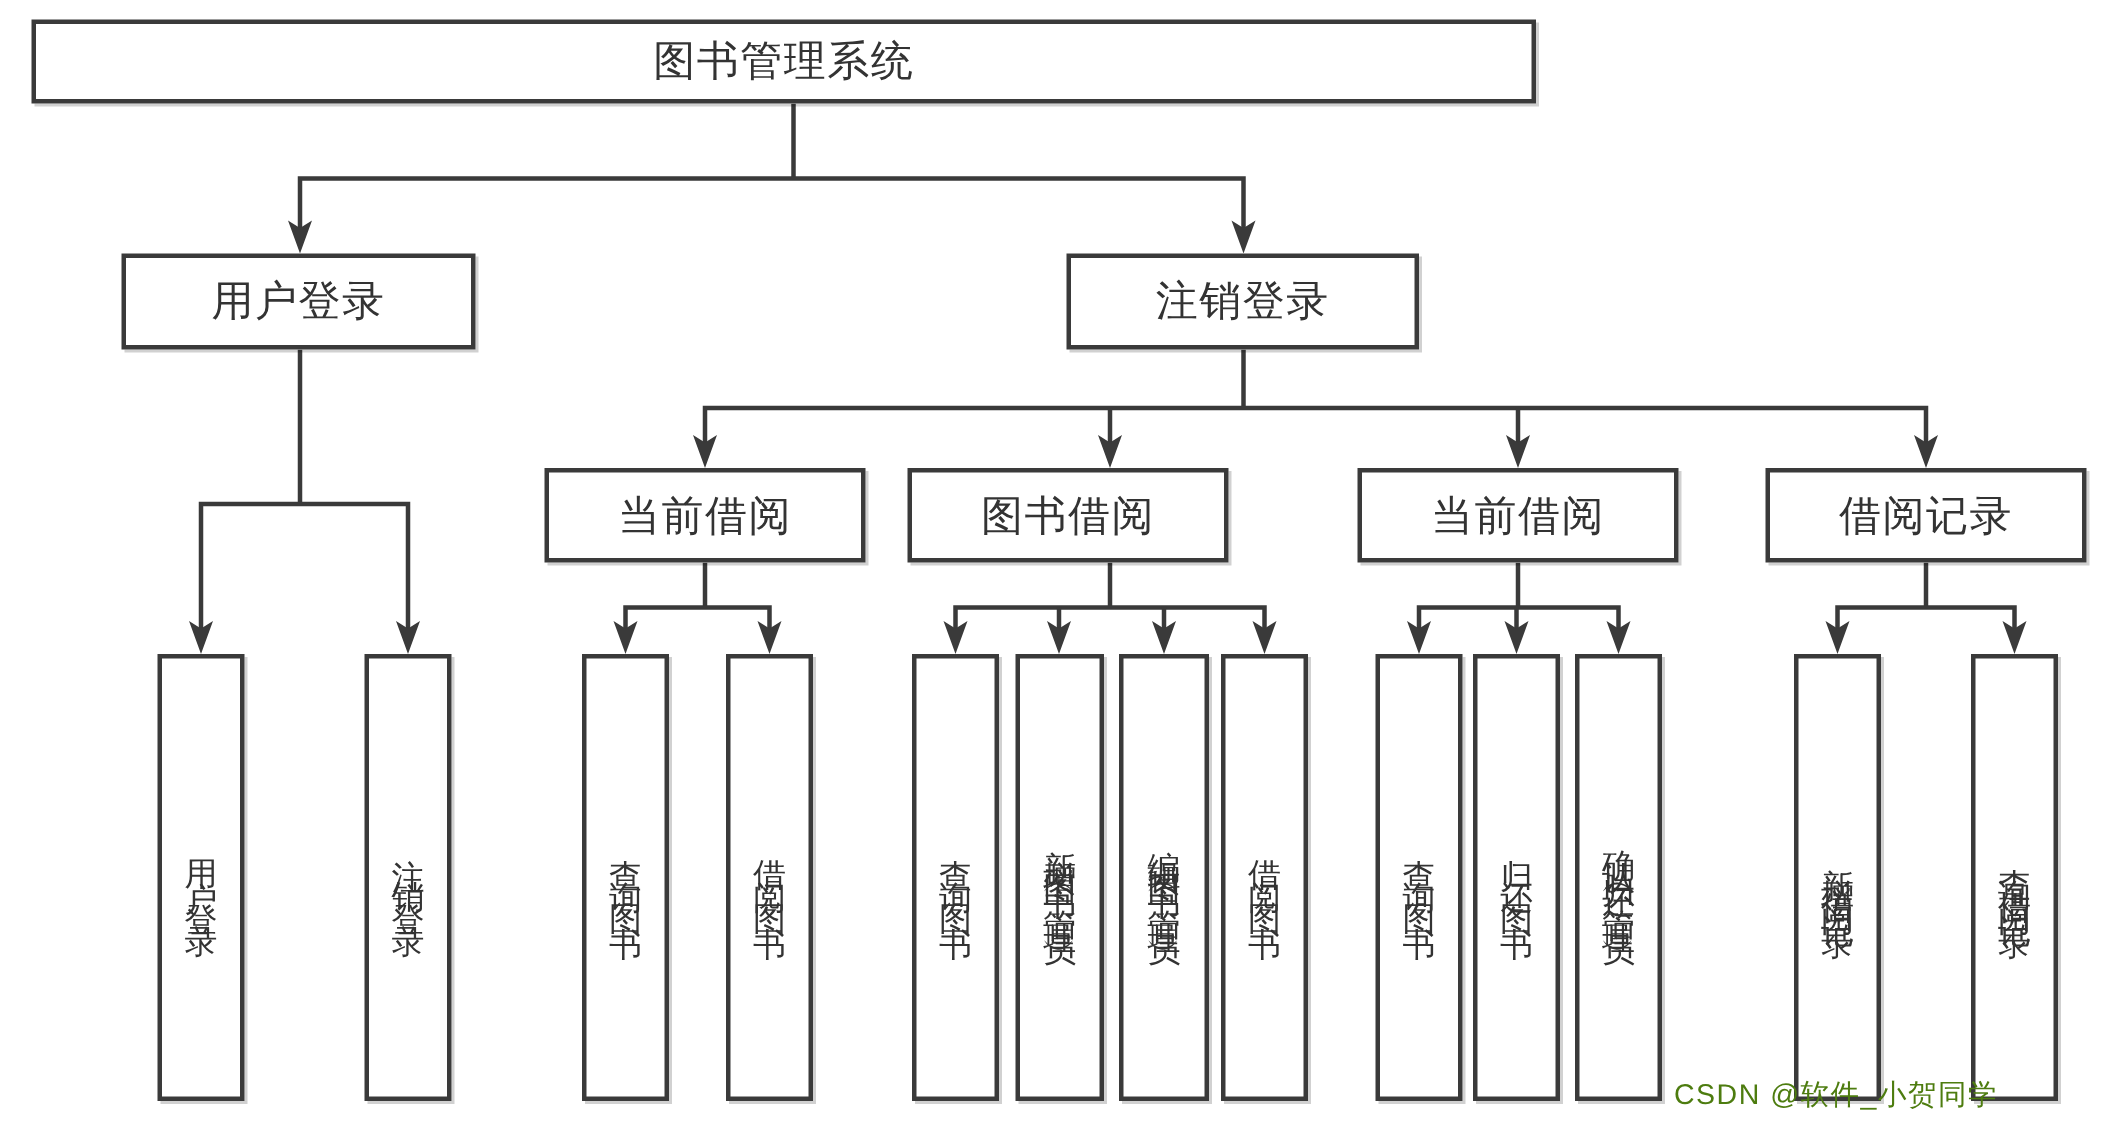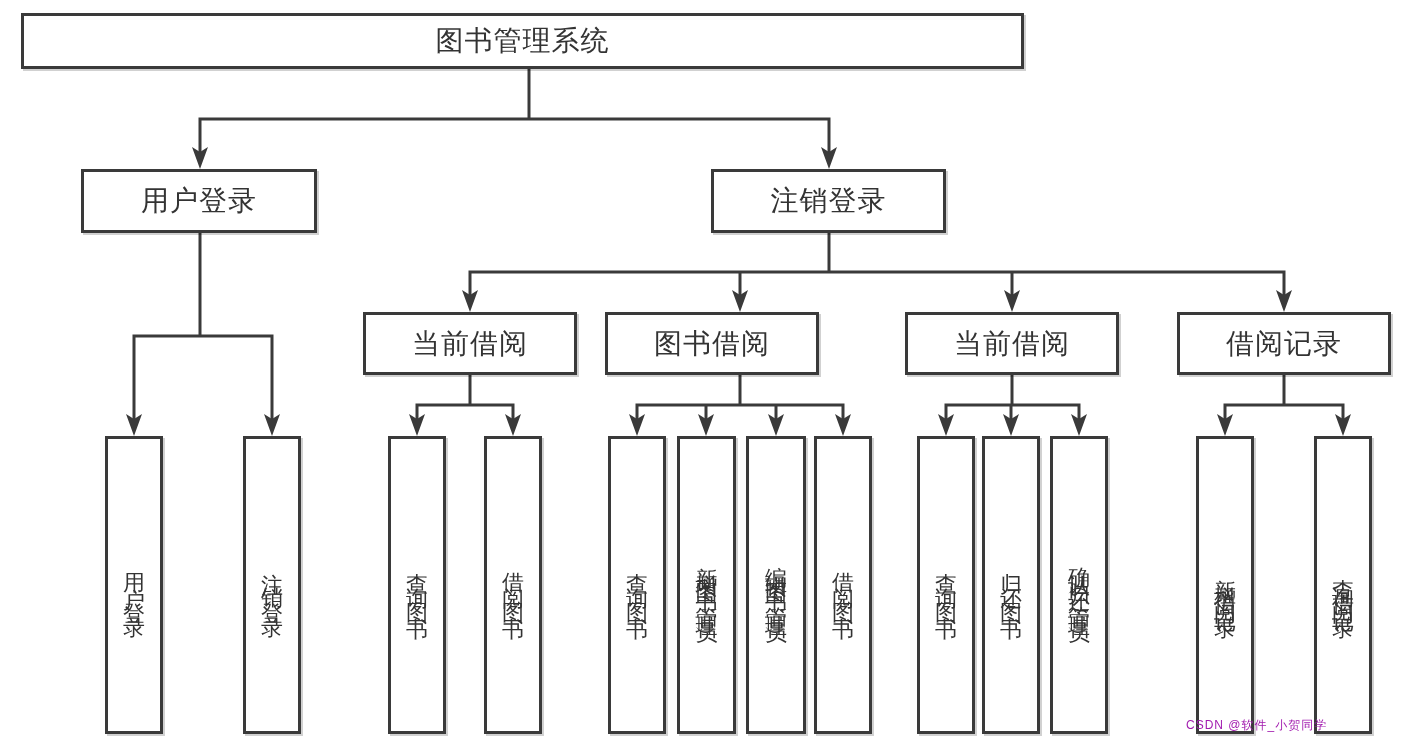--- a/index.html
+++ b/index.html
@@ -33,23 +33,23 @@
     text-orientation:mixed;
     font-size:22px;
     color:#333333;
     line-height:1;
     white-space:nowrap;
   }
   .sp-wide{letter-spacing:15px;}
   .sp-mid{letter-spacing:8px;}
   .watermark{
     position:absolute;
-    left:1186px;top:717px;
-    font-size:12px;
-    color:#a21caf;
+    left:1116px;top:717px;
+    font-size:19px;
+    color:#4d7c0f;
     letter-spacing:1px;
     white-space:nowrap;
   }
 </style>
 </head>
 <body>
 
 <div class="canvas">
 
   <svg class="wires" viewBox="0 0 1405 747" xmlns="http://www.w3.org/2000/svg">

